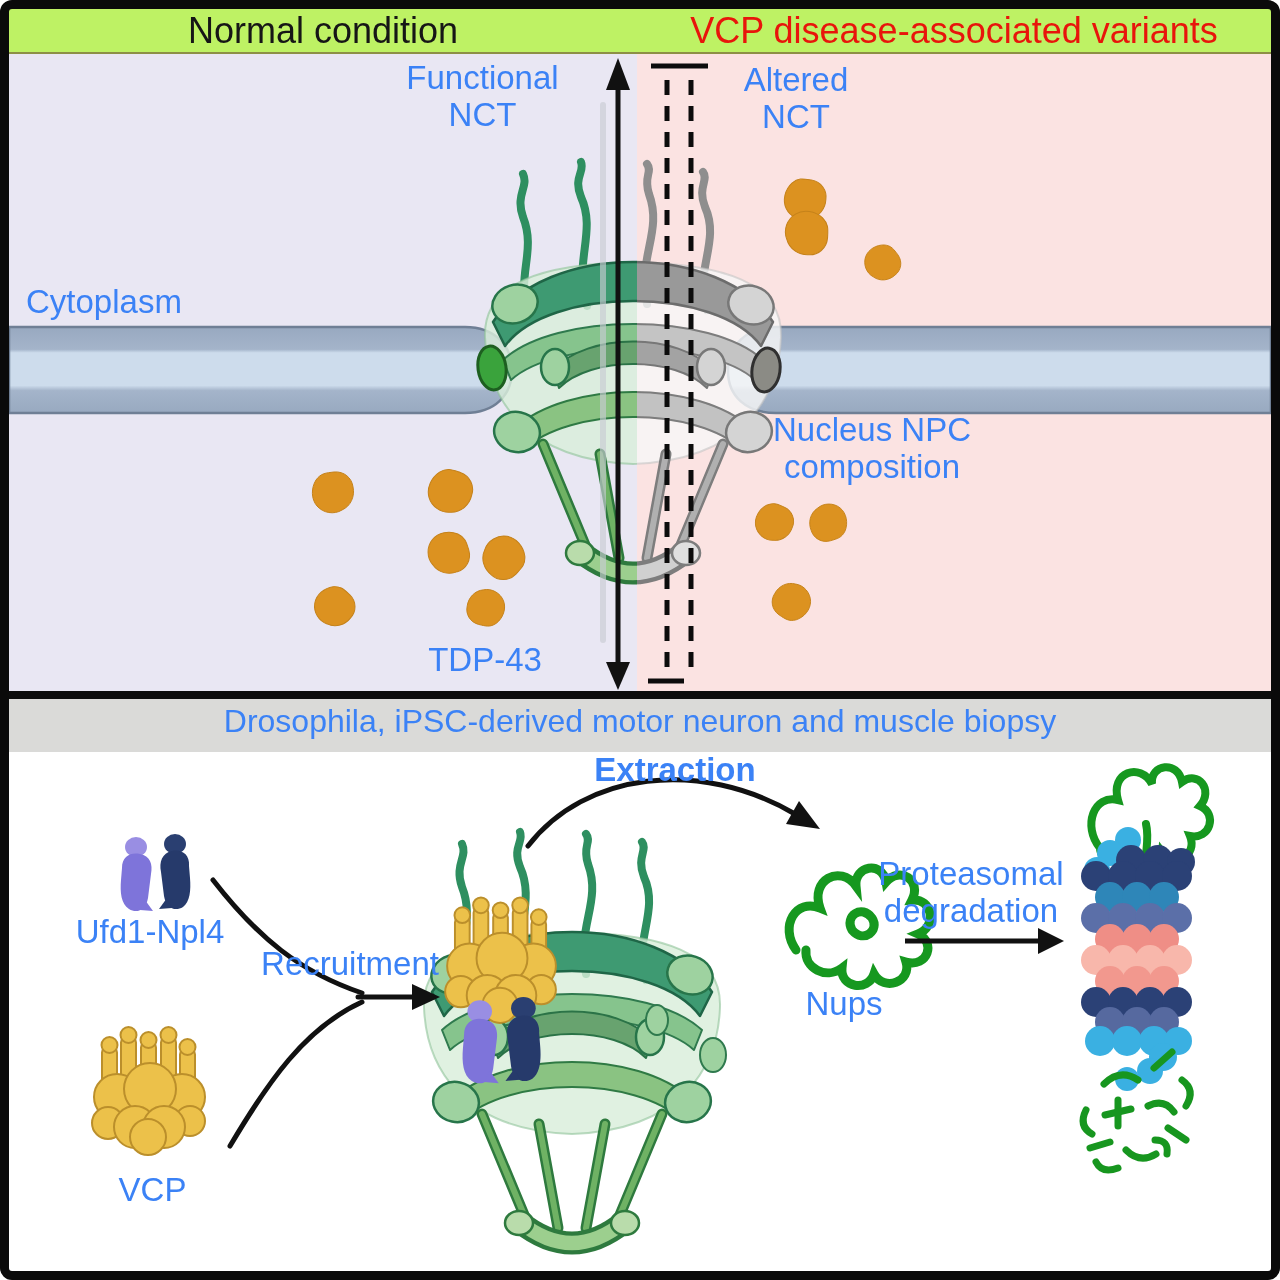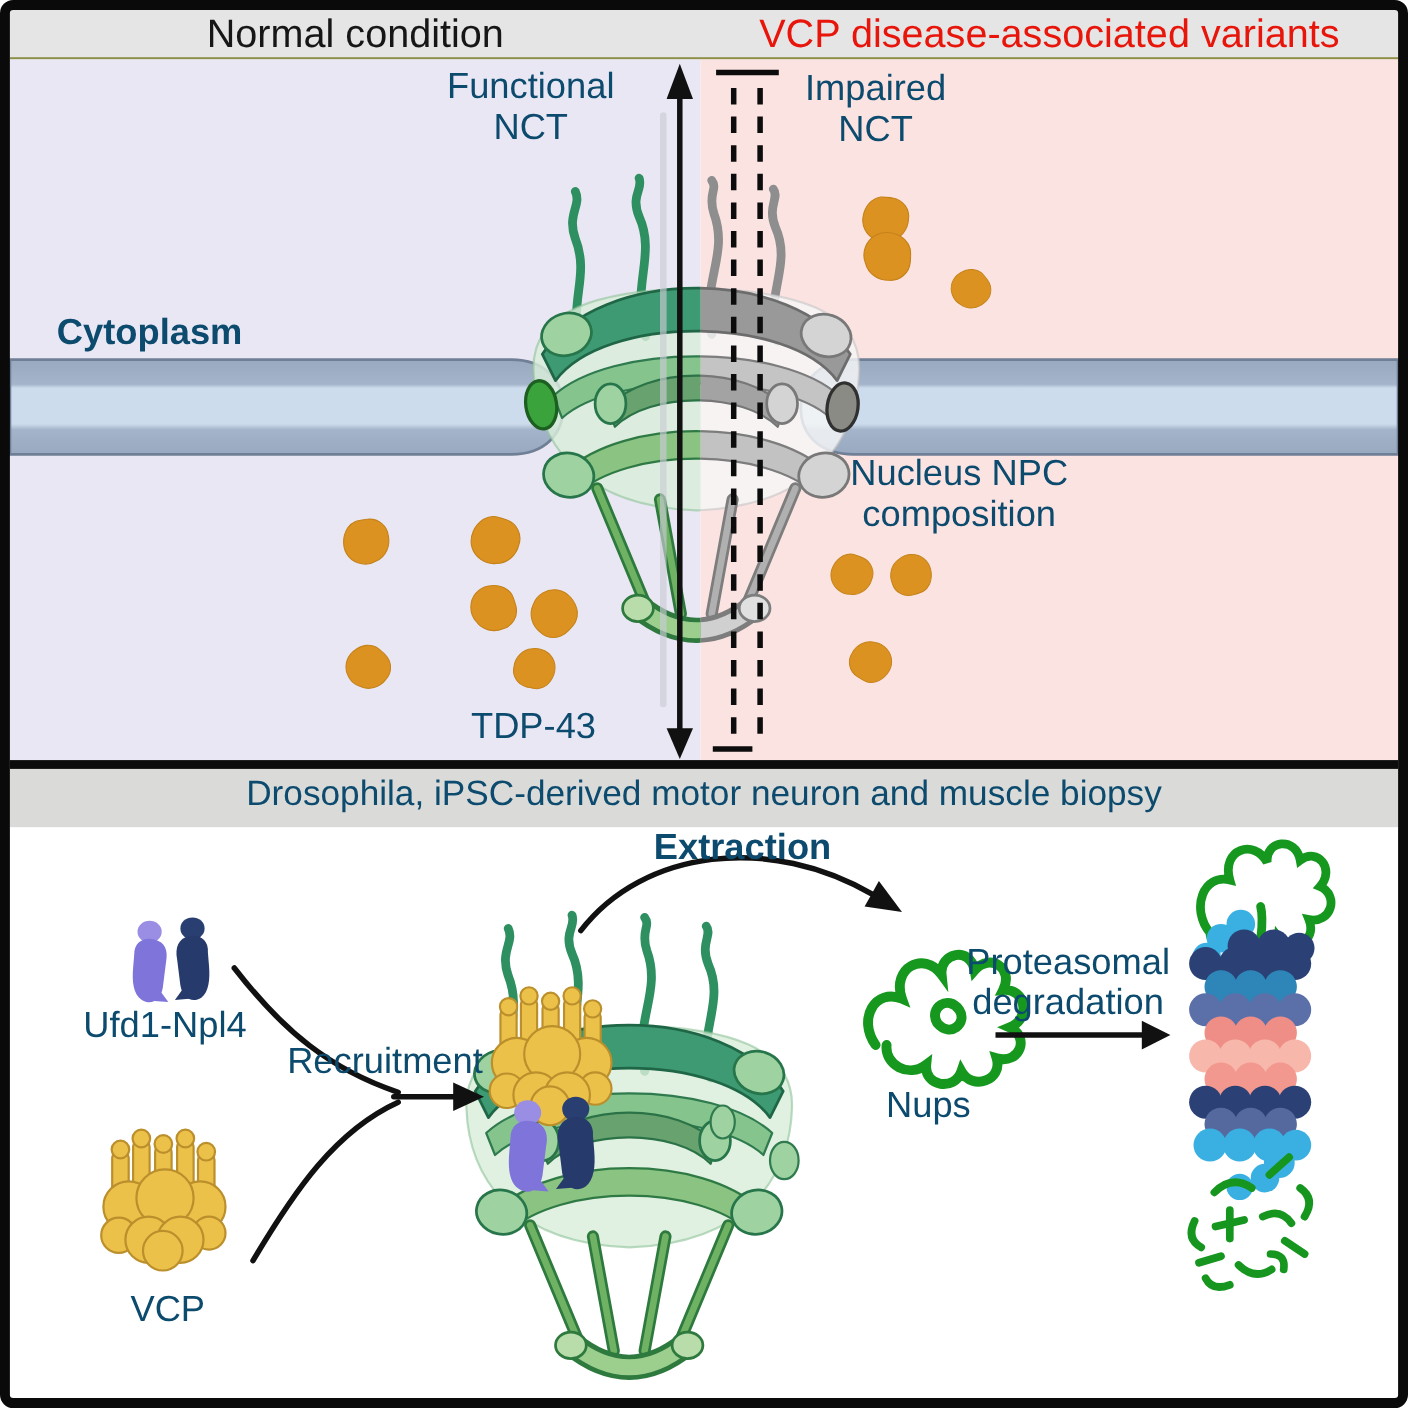--- a/index.html
+++ b/index.html
@@ -1,32 +1,32 @@
 <!DOCTYPE html>
 <html><head>
 <meta charset="utf-8">
 <style>
   html,body{margin:0;padding:0;background:#ffffff;}
   #stage{position:relative;width:1280px;height:1280px;background:#ffffff;overflow:hidden;
          font-family:"Liberation Sans", sans-serif;color:#161616;}
   .abs{position:absolute;}
   
-  #header-bar{left:9px;top:9px;width:1262px;height:43px;background:#e5e5e5;border-bottom:2px solid #8d8f46;z-index:1;display:flex;}
+  #header-bar{left:9px;top:9px;width:1262px;height:43px;background:#bef264;border-bottom:2px solid #8d8f46;z-index:1;display:flex;}
   #body-left{left:9px;top:54px;width:628px;height:637px;background:#e9e7f3;z-index:1;}
   #body-right{left:637px;top:54px;width:634px;height:637px;background:#fbe3e2;z-index:1;}
   #divider-bar{left:9px;top:691px;width:1262px;height:61px;background:#dadad8;
                border-top:8px solid #0c0c0c;border-bottom:4px solid #0c0c0c;z-index:1;}
   #bottom-body{left:9px;top:752px;width:1262px;height:519px;background:#ffffff;z-index:1;}
   
   #frame{left:0;top:0;width:1262px;height:1262px;border:9px solid #0a0a0a;border-radius:12px;z-index:40;pointer-events:none;}
   
   #art{left:0;top:0;width:1280px;height:1280px;z-index:10;}
   
-  .lbl{z-index:20;font-size:33px;line-height:1.12;text-align:center;color:#0c4a6e;}
-  .lbl-left{text-align:center;font-weight:bold;}
+  .lbl{z-index:20;font-size:33px;line-height:1.12;text-align:center;color:#3b82f6;}
+  .lbl-left{text-align:left;}
   #t-header-left{width:628px;height:43px;line-height:43px;font-size:36px;text-align:center;}
   #t-header-right{width:634px;height:29px;line-height:43px;font-size:36px;text-align:center;color:#e8150b;}
   #t-title{left:9px;top:699px;width:1262px;height:44px;line-height:44px;font-size:32px;text-align:center;}
 </style>
 </head>
 <body>
 
 <div id="stage">
 
   <div class="abs" id="header-bar">
@@ -283,21 +283,21 @@
       <path d="M 1148 1106 q 16 -8 26 6"></path>
       <path d="M 1168 1128 l 18 12"></path>
       <path d="M 1090 1148 l 20 -6"></path>
       <path d="M 1126 1150 q 14 14 30 4"></path>
       <path d="M 1118 1168 q -16 6 -22 -6"></path>
       <path d="M 1155 1140 q 14 0 12 14"></path>
     </g>
   </svg>
 
   <div class="abs lbl" style="left:385px;top:60px;width:195px;">Functional NCT</div>
-  <div class="abs lbl" style="left:712px;top:62px;width:168px;">Impaired NCT</div>
+  <div class="abs lbl" style="left:712px;top:62px;width:168px;">Altered NCT</div>
   <div class="abs lbl lbl-left" style="left:26px;top:284px;width:220px;">Cytoplasm</div>
   <div class="abs lbl" style="left:758px;top:412px;width:228px;">Nucleus NPC composition</div>
   <div class="abs lbl" style="left:405px;top:642px;width:160px;">TDP-43</div>
 
   <div class="abs lbl" id="t-title">Drosophila, iPSC-derived motor neuron and muscle biopsy</div>
   <div class="abs lbl" style="left:575px;top:752px;width:200px;font-weight:bold;">Extraction</div>
   <div class="abs lbl" style="left:52px;top:914px;width:196px;">Ufd1-Npl4</div>
   <div class="abs lbl" style="left:250px;top:914px;width:200px;margin-top:32px;">Recruitment</div>
   <div class="abs lbl" style="left:75px;top:1172px;width:155px;">VCP</div>
   <div class="abs lbl" style="left:788px;top:986px;width:112px;">Nups</div>

